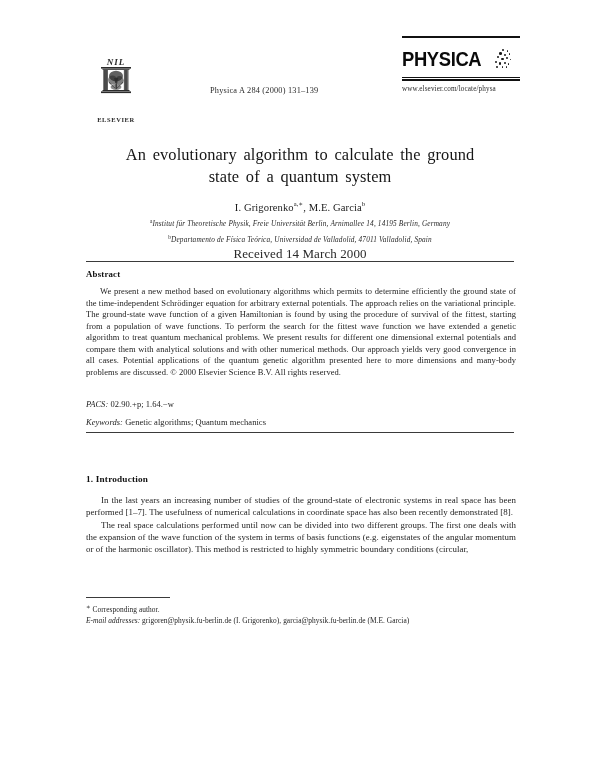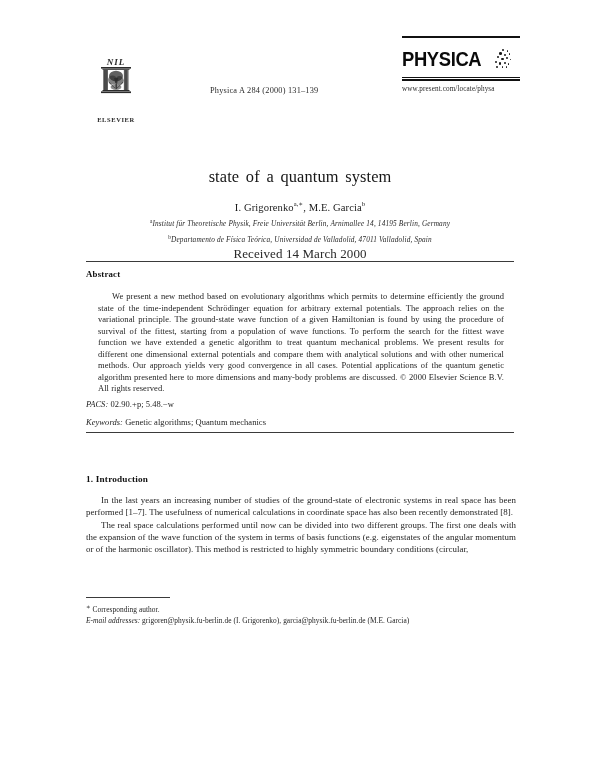--- a/index.html
+++ b/index.html
@@ -196,21 +196,21 @@
     margin-bottom: 7px;
     font-family: Liberation Serif, serif;
   }
   .abstract-body {
     font-size: 8.5px;
     line-height: 11.55px;
     text-align: justify;
     text-indent: 14px;
     color: #1d1d1d;
     letter-spacing: 0.05px;
-    margin: 12px;
+    margin: 0;
   }
   .pacs-line, .keywords-line {
     position: absolute;
     left: 86px;
     font-size: 8.5px;
     color: #1d1d1d;
     letter-spacing: 0.05px;
   }
   .pacs-line { top: 399px; }
   .keywords-line { top: 417px; }
@@ -336,27 +336,27 @@
           <i style="left:5.5px;top:14.5px;width:2.6px;height:2.6px;"></i>
           <i style="left:10.5px;top:14px;width:2.2px; height:2.2px;"></i>
           <i style="left:14.5px;top:15.5px;width:1.8px;height:1.8px;"></i>
           <i style="left:3px;  top:18px; width:2px;   height:2px;"></i>
           <i style="left:8.5px;top:18.5px;width:1.8px;height:1.8px;"></i>
           <i style="left:12.5px;top:18.8px;width:1.4px;height:1.4px;"></i>
         </div>
       </div>
       <div class="rule-bot1"></div>
       <div class="rule-bot2"></div>
-      <div class="physica-url">www.present.com/locate/physa</div>
+      <div class="physica-url">www.elsevier.com/locate/physa</div>
     </div>
   </div>
 
   <div class="title-block">
     <h1 class="paper-title">
-      <br>
+      <span>An evolutionary algorithm to calculate the ground</span><br>
       <span>state of a quantum system</span>
     </h1>
 
     <div class="authors">
       <span>I. Grigorenko</span><sup>a,∗</sup><span>, </span><span>M.E. Garcia</span><sup>b</sup>
     </div>
 
     <div class="affil">
       <sup>a</sup><span>Institut für Theoretische Physik, Freie Universität Berlin, Arnimallee 14, 14195 Berlin, Germany</span>
     </div>
@@ -369,21 +369,21 @@
 
   <div class="hr-rule" id="rule-abs-top"></div>
 
   <div class="abstract-block">
     <div class="abstract-head">Abstract</div>
     <p class="abstract-body">We present a new method based on evolutionary algorithms which permits to determine efficiently the ground state of the time-independent Schrödinger equation for arbitrary external potentials. The approach relies on the variational principle. The ground-state wave function of a given Hamiltonian is found by using the procedure of survival of the fittest, starting from a population of wave functions. To perform the search for the fittest wave function we have extended a genetic algorithm to treat quantum mechanical problems. We present results for different one dimensional external potentials and compare them with analytical solutions and with other numerical methods. Our approach yields very good convergence in all cases. Potential applications of the quantum genetic algorithm presented here to more dimensions and many-body problems are discussed. © 2000 Elsevier Science B.V. All rights reserved.</p>
   </div>
 
   <div class="pacs-line">
     <span class="ital">PACS:</span>
-    <span>02.90.+p; 5.48.−w</span>
+    <span>02.90.+p; 1.64.−w</span>
   </div>
 
   <div class="keywords-line">
     <span class="ital">Keywords:</span>
     <span>Genetic algorithms; Quantum mechanics</span>
   </div>
 
   <div class="hr-rule" id="rule-abs-bot"></div>
 
   <div class="section-head">1.  Introduction</div>

